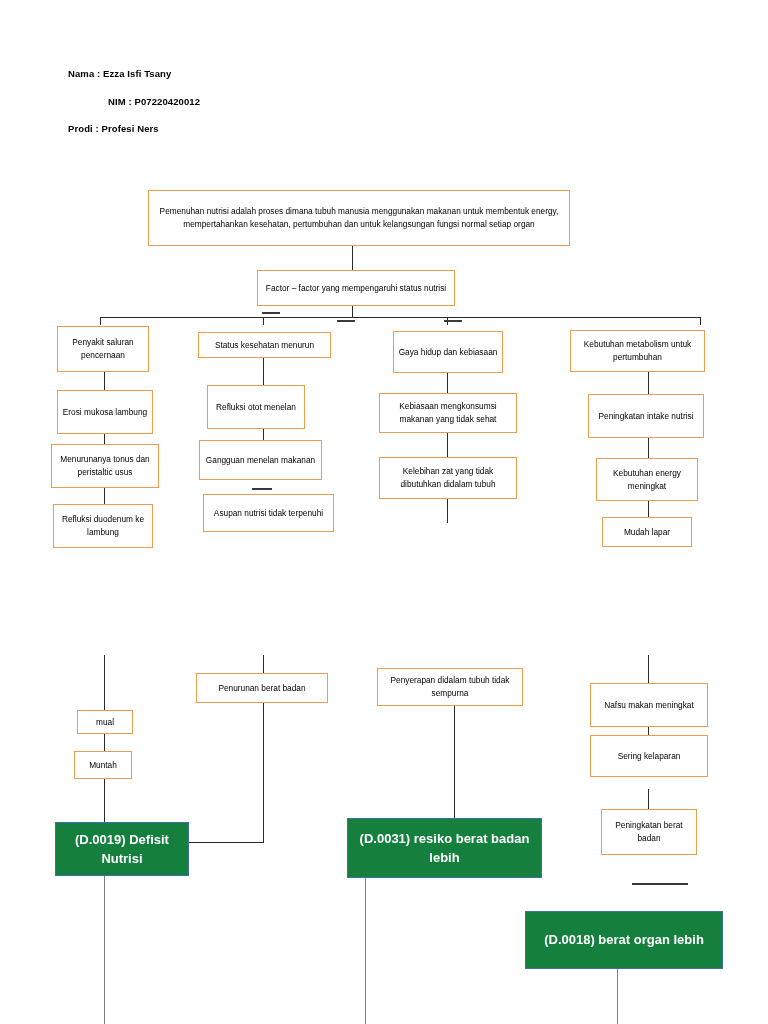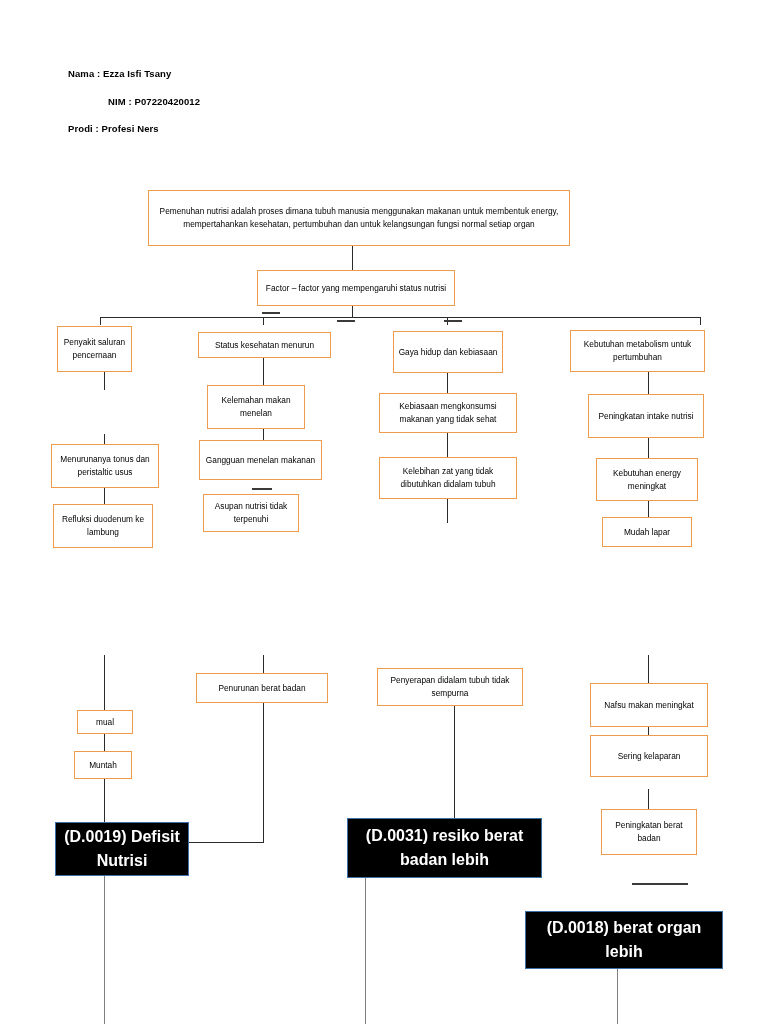--- a/index.html
+++ b/index.html
@@ -48,24 +48,24 @@
     font-size: 8.3px;
     line-height: 1.55;
     color: #000000;
     padding: 2px 4px;
   }
   .node.orange {
     border: 1.6px solid #ED9B4F;
     background: #ffffff;
   }
   .node.blue {
-    background: #000000;
+    background: #15803d;
     border: 1px solid #3F6FA8;
     color: #ffffff;
-    font-size: 16px;
+    font-size: 13px;
     font-weight: bold;
     line-height: 1.5;
   }
   .node .txt {
     display: block;
     width: 100%;
   }
 
   
   .conn {
@@ -106,52 +106,55 @@
 
   <div class="conn v" style="left:100px; top:317px; height:8px;"></div>
   <div class="conn v" style="left:263px; top:317px; height:8px;"></div>
   <div class="conn v" style="left:447px; top:317px; height:8px;"></div>
   <div class="conn v" style="left:700px; top:317px; height:8px;"></div>
 
   <div class="dash" style="left:262px; top:312px; width:18px;"></div>
   <div class="dash" style="left:337px; top:320px; width:18px;"></div>
   <div class="dash" style="left:444px; top:320px; width:18px;"></div>
 
-  <div class="node orange" style="left:57px; top:326px; width:75px; height:46px;">
+  <div class="node orange" style="left:57px; top:326px; width:92px; height:46px;">
     <span class="txt">Penyakit saluran pencernaan</span>
   </div>
   <div class="conn v" style="left:104px; top:372px; height:18px;"></div>
 
+  <div class="node orange" style="left:57px; top:390px; width:96px; height:44px;">
+    <span class="txt">Erosi mukosa lambung</span>
+  </div>
   <div class="conn v" style="left:104px; top:434px; height:10px;"></div>
 
   <div class="node orange" style="left:51px; top:444px; width:108px; height:44px;">
     <span class="txt">Menurunanya tonus dan peristaltic usus</span>
   </div>
   <div class="conn v" style="left:104px; top:488px; height:16px;"></div>
 
   <div class="node orange" style="left:53px; top:504px; width:100px; height:44px;">
     <span class="txt">Refluksi duodenum ke lambung</span>
   </div>
 
   <div class="node orange" style="left:198px; top:332px; width:133px; height:26px;">
     <span class="txt">Status kesehatan menurun</span>
   </div>
   <div class="conn v" style="left:263px; top:358px; height:27px;"></div>
 
   <div class="node orange" style="left:207px; top:385px; width:98px; height:44px;">
-    <span class="txt">Kelemahan makan menelan</span>
+    <span class="txt">Refluksi otot menelan</span>
   </div>
   <div class="conn v" style="left:263px; top:429px; height:11px;"></div>
 
   <div class="node orange" style="left:199px; top:440px; width:123px; height:40px;">
     <span class="txt">Gangguan menelan makanan</span>
   </div>
   <div class="dash" style="left:252px; top:488px; width:20px;"></div>
 
-  <div class="node orange" style="left:203px; top:494px; width:96px; height:38px;">
+  <div class="node orange" style="left:203px; top:494px; width:131px; height:38px;">
     <span class="txt">Asupan nutrisi tidak terpenuhi</span>
   </div>
 
   <div class="node orange" style="left:393px; top:331px; width:110px; height:42px;">
     <span class="txt">Gaya hidup dan kebiasaan</span>
   </div>
   <div class="conn v" style="left:447px; top:373px; height:20px;"></div>
 
   <div class="node orange" style="left:379px; top:393px; width:138px; height:40px;">
     <span class="txt">Kebiasaan mengkonsumsi makanan yang tidak sehat</span>

